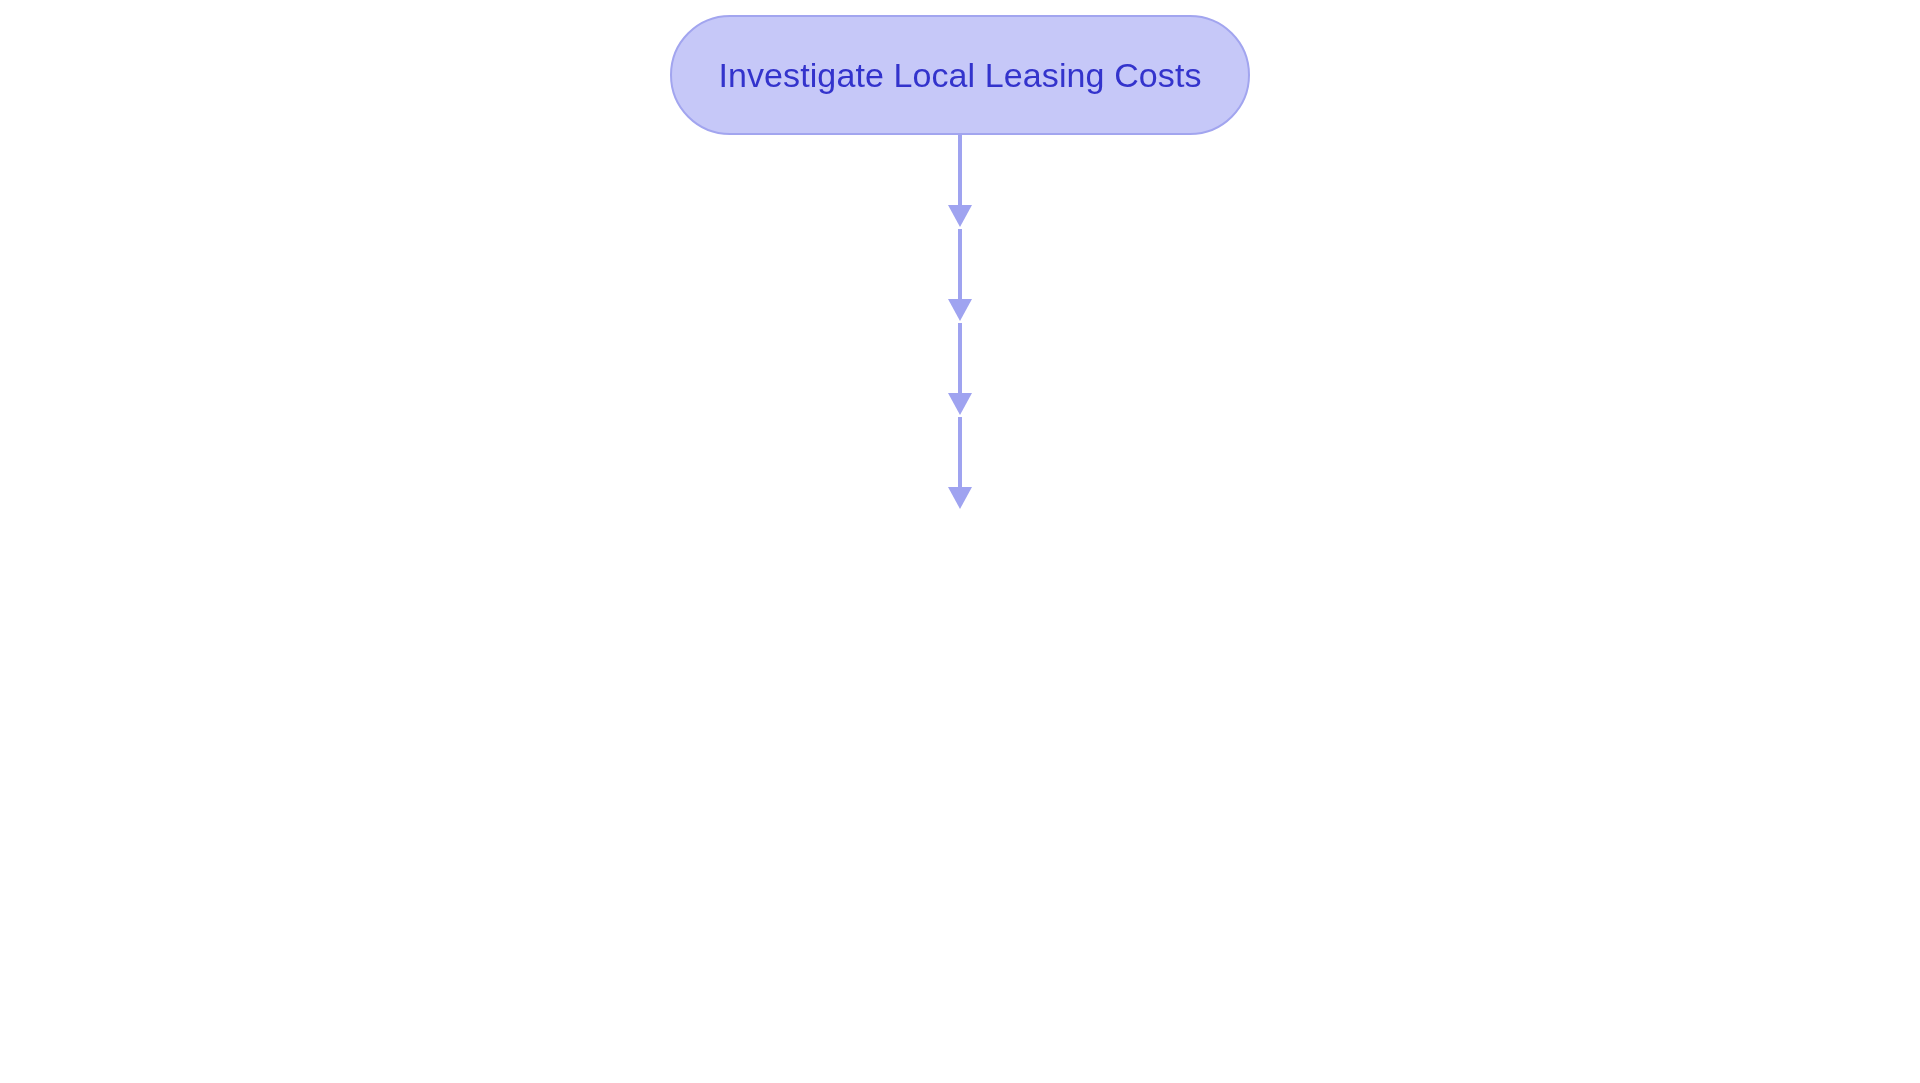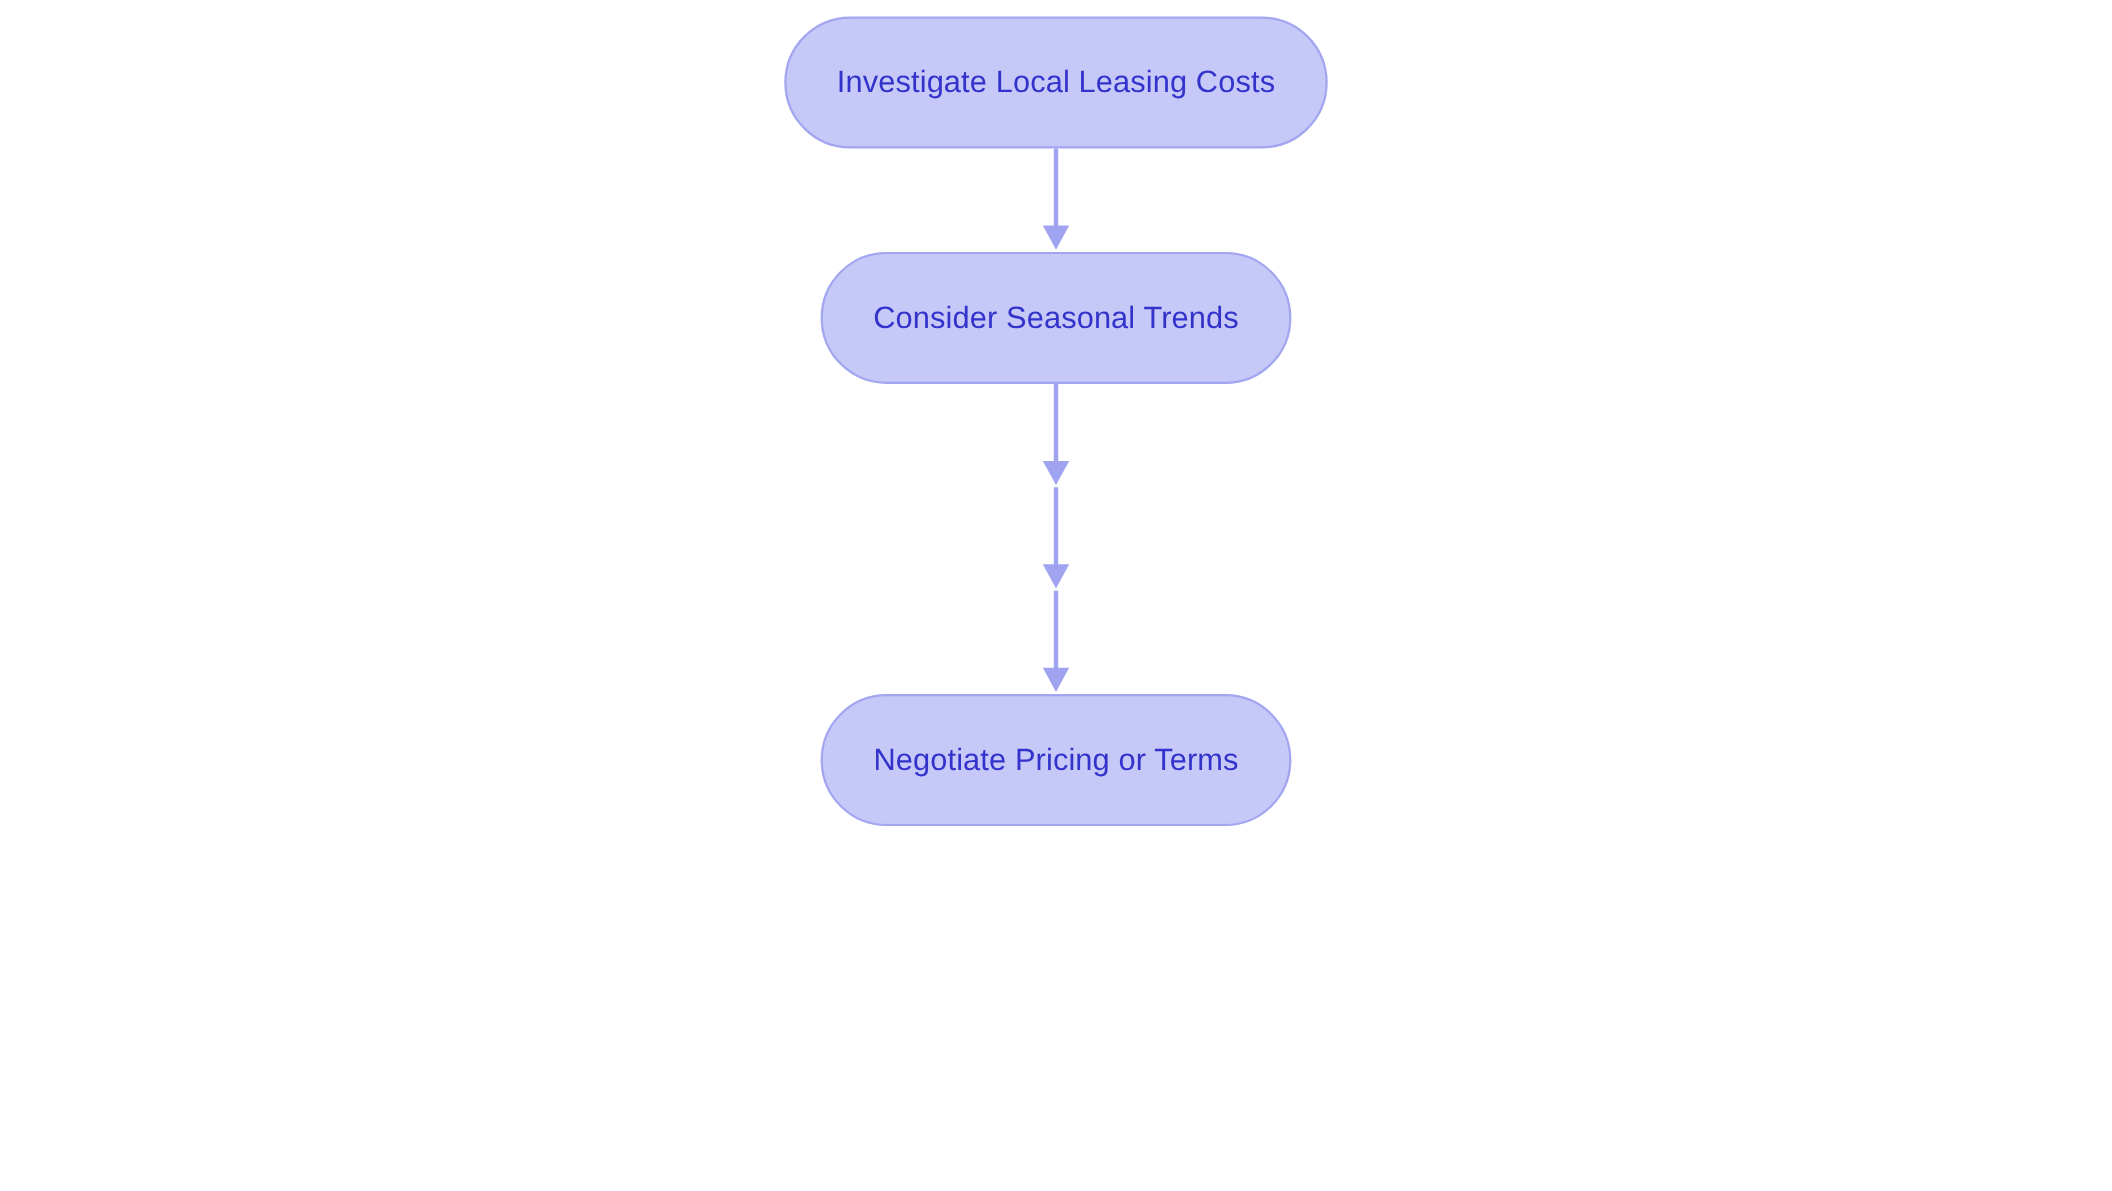--- a/index.html
+++ b/index.html
@@ -42,21 +42,21 @@
     background: #c6c8f8;
     border: 2px solid #a2a5ef;
     border-radius: 60px;
     padding: 0 46px;
     position: relative;
     z-index: 2;
   }
 
   .node-label {
     font-family: "Liberation Sans", sans-serif;
-    font-size: 28px;
+    font-size: 34px;
     font-weight: 400;
     line-height: 1;
     color: #3333cc;
     white-space: nowrap;
     letter-spacing: 0.1px;
   }
 
   .connector {
     position: relative;
     width: 30px;
@@ -85,23 +85,20 @@
       <span class="node-label">Investigate Local Leasing Costs</span>
     </div>
 
     <div class="connector">
       <svg viewBox="0 0 30 94" xmlns="http://www.w3.org/2000/svg" aria-hidden="true">
         <line x1="15" y1="0" x2="15" y2="72" stroke="#9fa3f0" stroke-width="4"></line>
         <polygon points="3,70 27,70 15,92" fill="#9fa3f0"></polygon>
       </svg>
     </div>
 
-    <div class="node">
-      <span class="node-label">Consider Seasonal Trends</span>
-    </div>
 
     <div class="connector">
       <svg viewBox="0 0 30 94" xmlns="http://www.w3.org/2000/svg" aria-hidden="true">
         <line x1="15" y1="0" x2="15" y2="72" stroke="#9fa3f0" stroke-width="4"></line>
         <polygon points="3,70 27,70 15,92" fill="#9fa3f0"></polygon>
       </svg>
     </div>
 
 
     <div class="connector">
@@ -112,18 +109,15 @@
     </div>
 
 
     <div class="connector">
       <svg viewBox="0 0 30 94" xmlns="http://www.w3.org/2000/svg" aria-hidden="true">
         <line x1="15" y1="0" x2="15" y2="72" stroke="#9fa3f0" stroke-width="4"></line>
         <polygon points="3,70 27,70 15,92" fill="#9fa3f0"></polygon>
       </svg>
     </div>
 
-    <div class="node">
-      <span class="node-label">Negotiate Pricing or Terms</span>
-    </div>
 
   </div>
 </div>
 
 </body></html>

